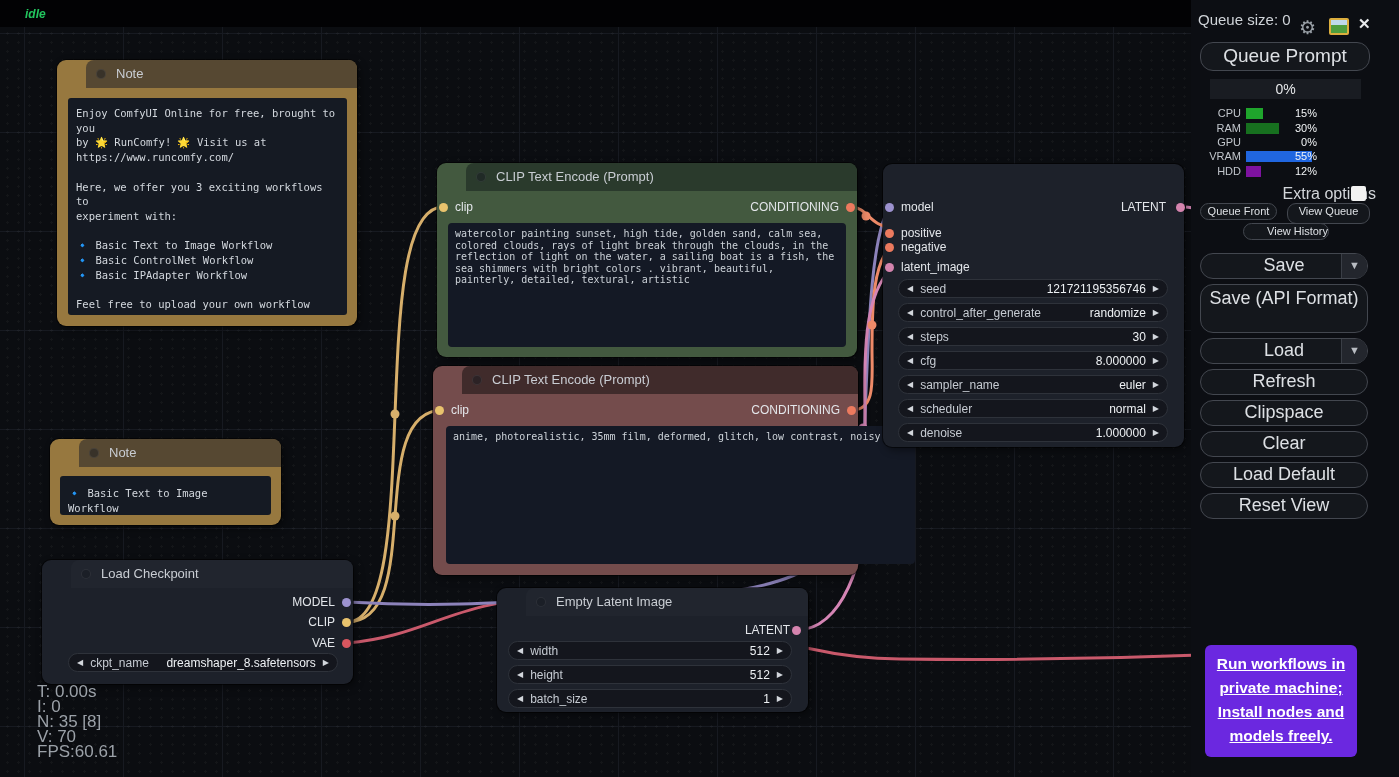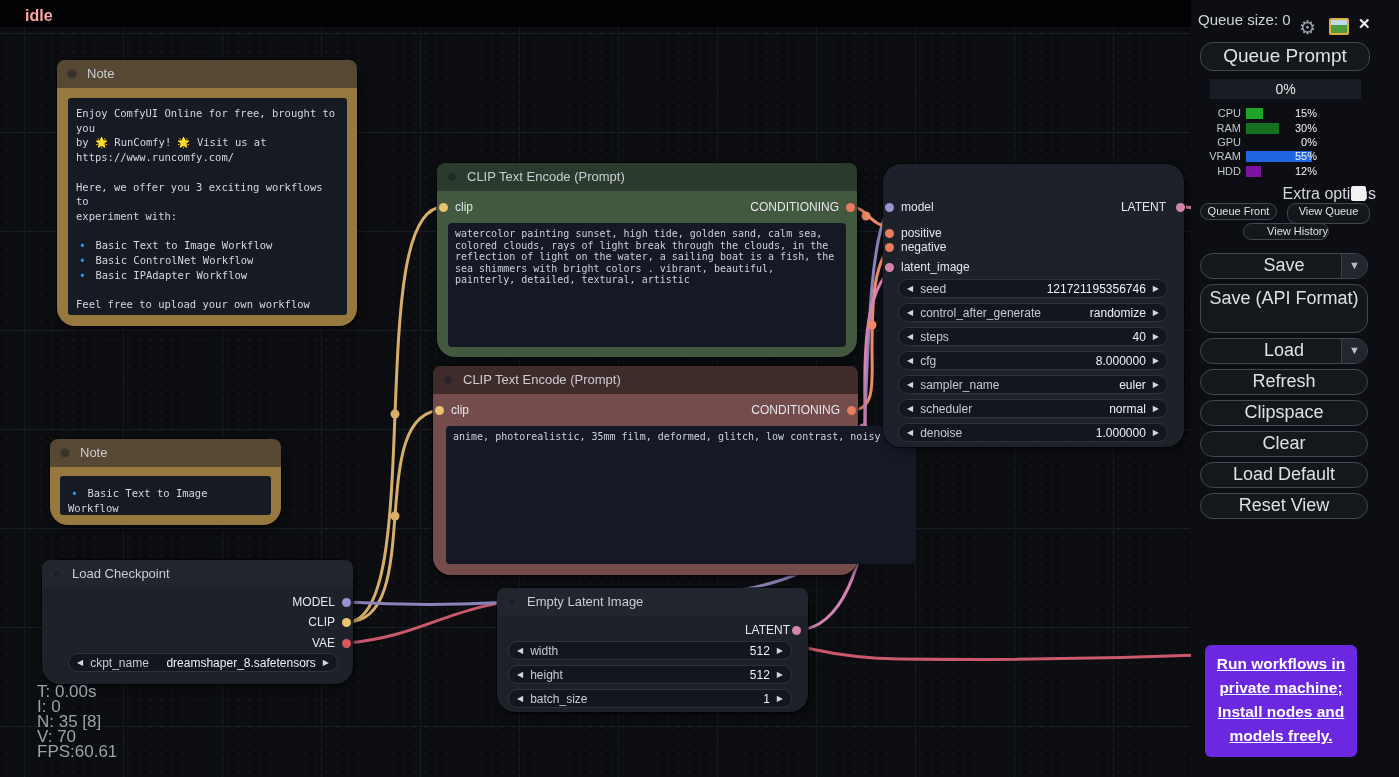--- a/index.html
+++ b/index.html
@@ -10,31 +10,31 @@
   
   #canvas { position:absolute; left:0; top:0; width:1191px; height:777px;
     background-color:#0b0d11;
     background-image:
       radial-gradient(circle, rgba(255,255,255,0.035) 1px, transparent 1.3px),
       linear-gradient(#171a21 1.5px, transparent 1.5px),
       linear-gradient(90deg, #171a21 1.5px, transparent 1.5px);
     background-size: 11px 9px, 99px 99px, 99px 99px;
     background-position: 2px 2px, 24px 33px, 24px 33px; }
   #topbar { position:absolute; left:0; top:0; width:1191px; height:27px; background:#020204; z-index:6; }
-  #topbar .status { position:absolute; left:25px; top:7px; color:#fca5a5; font-size:16px; font-weight:bold; }
+  #topbar .status { position:absolute; left:25px; top:7px; color:#22c55e; font-size:12px; font-weight:bold;font-style:italic; }
 
   #wires { position:absolute; left:0; top:0; width:1399px; height:777px; z-index:1; }
   #wires path { fill:none; stroke-width:3; }
   .w-clip { stroke:#d7af6b; } .w-model { stroke:#8d83bb; } .w-cond { stroke:#ee8a68; }
   .w-latent { stroke:#d585b5; } .w-vae { stroke:#c9596b; }
   .d-clip { fill:#d7af6b; } .d-cond { fill:#ee8a68; } .d-latent { fill:#d585b5; }
 
   
-  .node { position:absolute; z-index:2; border-radius:18px;
-    box-shadow:0 0 0 1px rgba(0,0,0,.55), 3px 3px 8px rgba(0,0,0,.45); }
+  .node { position:absolute; z-index:2; border-radius:9px;
+    box-shadow:0 0 0 1px rgba(0,0,0,.55), 3px 3px 8px rgba(0,0,0,.45);padding-left:29px; }
   .nhead { position:relative; height:28px; border-radius:8px 8px 0 0;
     font-size:13px; color:#c9cdd3; line-height:28px; padding-left:30px; }
   .cdot { position:absolute; left:10px; top:9px; width:10px; height:10px; border-radius:50%;
     background:rgba(20,24,30,.45); box-shadow:inset 0 0 0 1px rgba(255,255,255,.08); }
   .n-default { background:#1d212a; }
   .n-default .nhead { background:#21252e; }
   .n-green { background:#43593f; }
   .n-green .nhead { background:#2a3a2c; }
   .n-red { background:#744c4c; }
   .n-red .nhead { background:#402b2b; }
@@ -197,21 +197,21 @@
     </div>
     <div class="widget" style="left:15px;top:139px;width:270px;">
       <span class="tri tl">◀</span>
       <span class="wlabel">control_after_generate</span>
       <span class="wvalue">randomize</span>
       <span class="tri tr">▶</span>
     </div>
     <div class="widget" style="left:15px;top:163px;width:270px;">
       <span class="tri tl">◀</span>
       <span class="wlabel">steps</span>
-      <span class="wvalue">40</span>
+      <span class="wvalue">30</span>
       <span class="tri tr">▶</span>
     </div>
     <div class="widget" style="left:15px;top:187px;width:270px;">
       <span class="tri tl">◀</span>
       <span class="wlabel">cfg</span>
       <span class="wvalue">8.000000</span>
       <span class="tri tr">▶</span>
     </div>
     <div class="widget" style="left:15px;top:211px;width:270px;">
       <span class="tri tl">◀</span>

